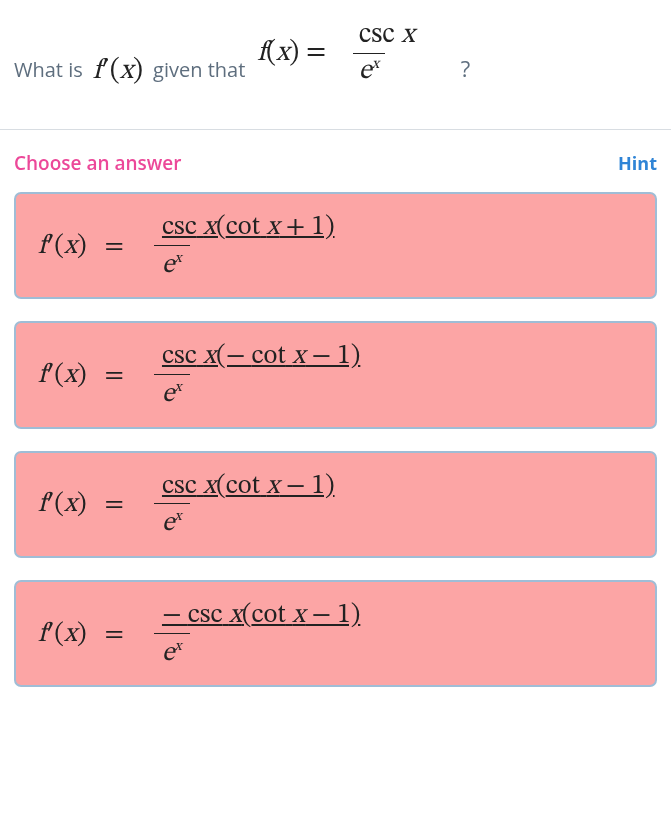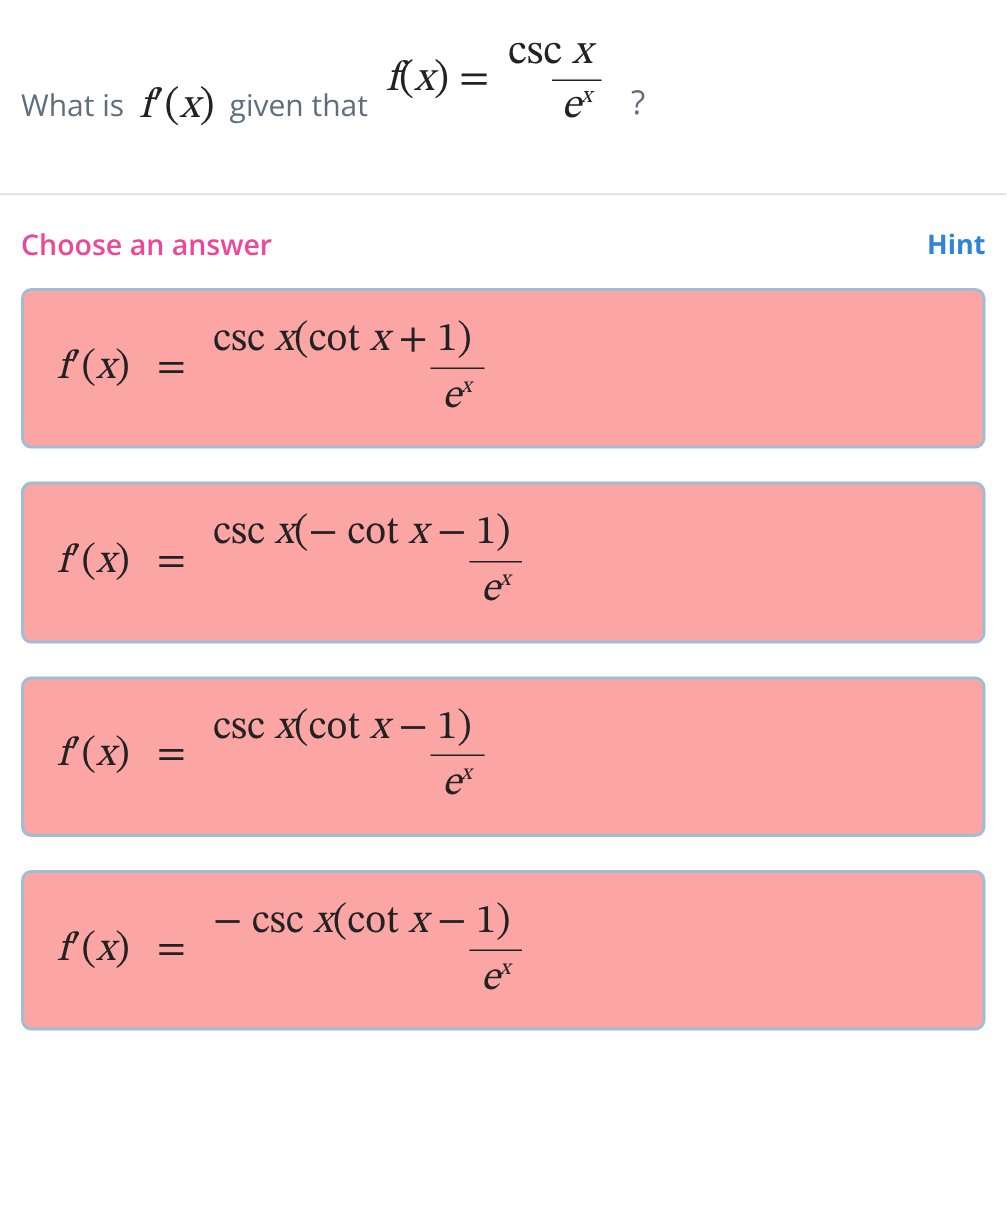--- a/index.html
+++ b/index.html
@@ -33,23 +33,23 @@
   .fprime .prime { font-style: normal; }
   .eqpart {
     display: inline-flex;
     align-items: center;
     font-size: 28px;
     padding: 0 8px;
   }
   .frac {
     display: inline-flex;
     flex-direction: column;
-    align-items: flex-end;
+    align-items: flex-start;
     vertical-align: middle;
-    margin: 0 0;
+    margin: 0 20px;
   }
   .frac > span { padding: 2px 6px; line-height: 1.1; }
   .frac .den { border-top: 1.5px solid #222; }
   .sup { font-size: 0.55em; vertical-align: super; font-style: italic; }
   .qmark { font-size: 22px; color:#5e6e7e; padding-left: 8px; align-self: flex-end; padding-bottom: 6px;}
 
   .divider { border-top: 1px solid #d8dde2; }
 
   .header {
     display: flex;
@@ -72,21 +72,21 @@
     background: #fca5a5;
     cursor: pointer;
   }
   .answer .lhs {
     display: inline-flex;
     align-items: center;
     gap: 8px;
   }
   .answer .eq-sign { padding: 0 10px; }
   .answer .num, .answer .den { white-space: nowrap; }
-  .answer .frac .num { padding: 0 8px 3px 8px; }
+  .answer .frac .num { padding: 0 8px 3px 8px; text-decoration: underline; }
   .answer .frac .den { padding: 4px 8px 0 8px; }
   .fn { font-style: normal; }
 </style>
 </head>
 <body>
 
 <div class="question">
   <span class="txt">What is</span>
   <span class="math fprime">
     <span class="mi">f</span>

